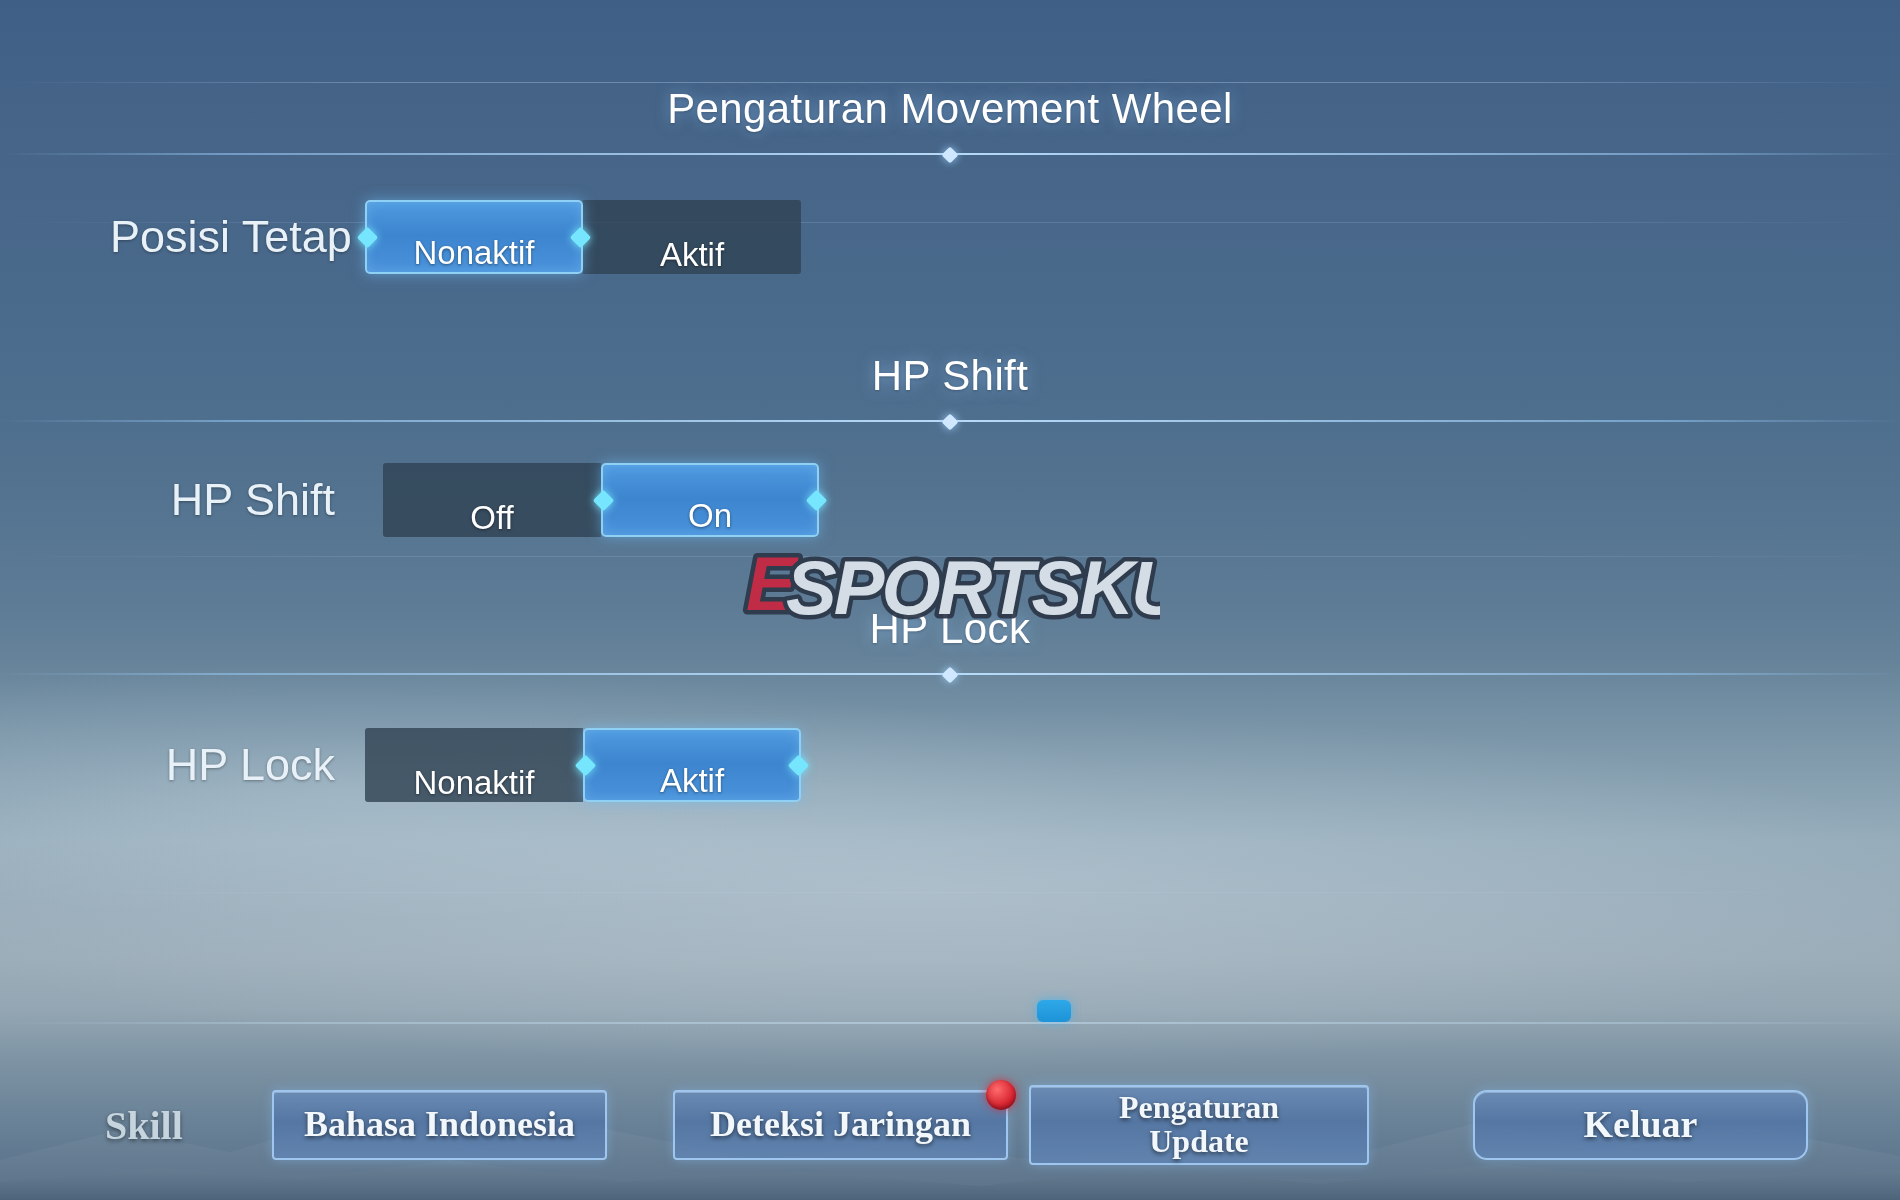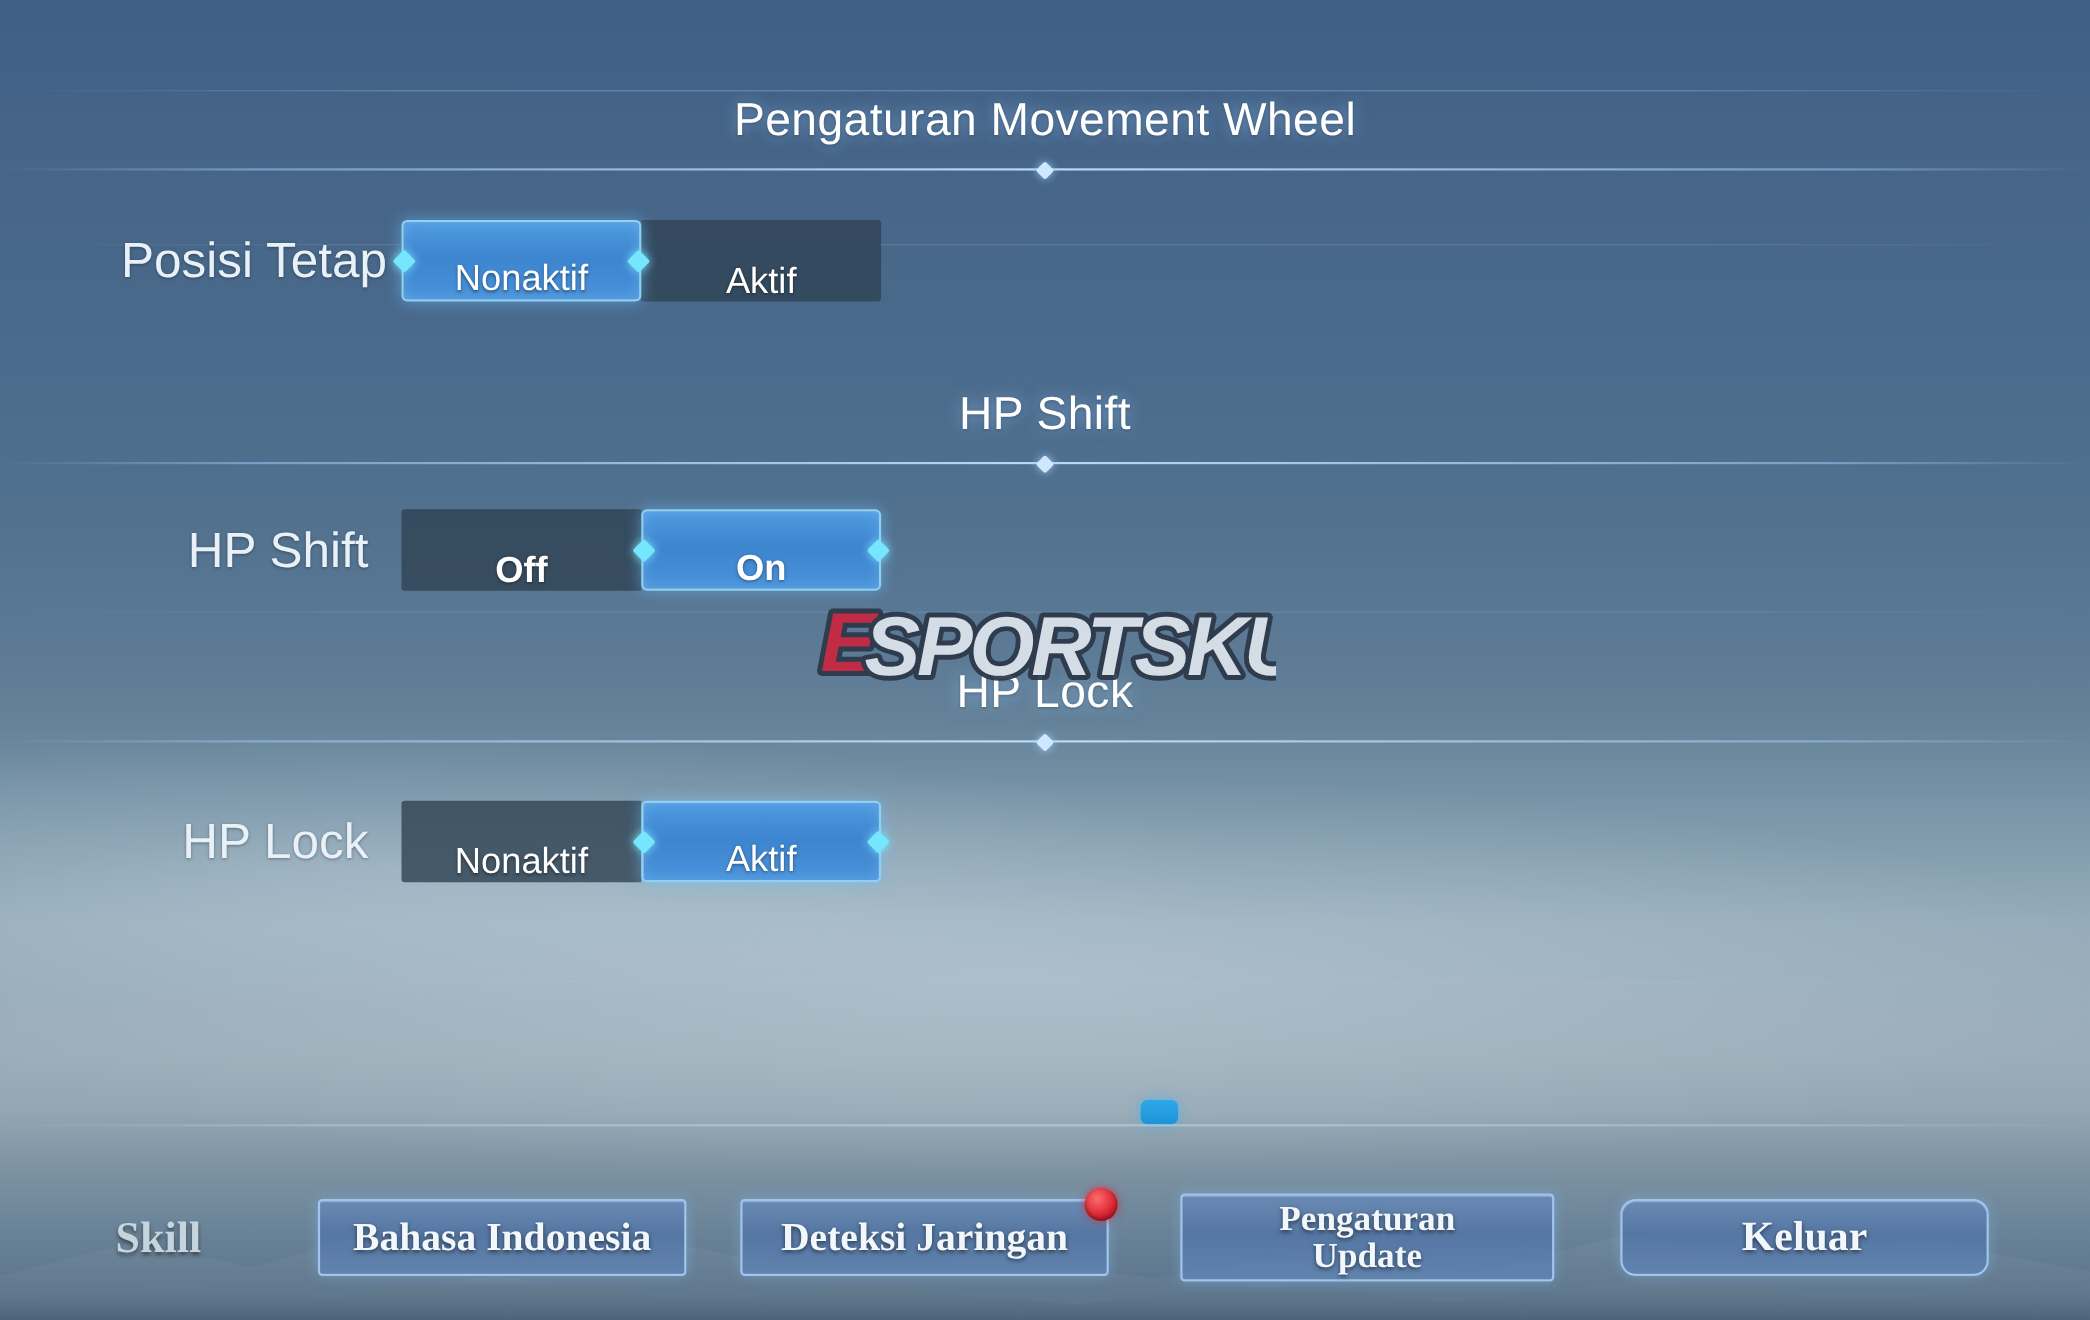--- a/index.html
+++ b/index.html
@@ -195,23 +195,23 @@
     box-shadow:0 0 12px rgba(130,185,240,.45), inset 0 1px 0 rgba(220,238,255,.35);
     font-family:"Liberation Serif", serif;
     font-weight:bold;
     color:#f2f7fc;
     text-shadow:0 2px 4px rgba(0,0,0,.55);
     cursor:pointer;
     white-space:nowrap;
     line-height:1.05;
     text-align:center;
   }
-  .btn-lang{ left:289px; top:40px; width:335px; font-size:36px; }
+  .btn-lang{ left:272px; top:40px; width:335px; font-size:36px; }
   .btn-net { left:673px; top:40px; width:335px; font-size:36px; }
-  .btn-upd { left:1073px; top:35px; width:340px; height:80px; font-size:32px; flex-direction:column; }
+  .btn-upd { left:1029px; top:35px; width:340px; height:80px; font-size:32px; flex-direction:column; }
   .btn-exit{ left:1473px; top:40px; width:335px; font-size:38px;border-radius:14px; }
   .btn-upd .l1, .btn-upd .l2{ display:block; }
 
   .red-dot{
     position:absolute;
     right:-10px; top:-12px;
     width:30px; height:30px;
     background:radial-gradient(circle at 38% 32%, #ff6b6b, #d4202e 62%, #9c1220 100%);
     border-radius:50%;
     box-shadow:0 0 8px rgba(220,40,55,.8), inset 0 -2px 4px rgba(0,0,0,.35);
@@ -253,21 +253,21 @@
   <div class="section-header" style="top:355px;">
     <div class="title">HP Shift</div>
     <div class="divider">
       <div class="line"></div>
       <div class="node"></div>
     </div>
   </div>
 
   <div class="row" style="left:110px; top:463px;">
     <div class="row-label" style="width:225px;">HP Shift</div>
-    <div class="seg" style="margin-left:30px;font-weight:bold;">
+    <div class="seg" style="margin-left:48px;">
       <div class="seg-opt first">
         <span>Off</span>
       </div>
       <div class="seg-opt last on">
         <span>On</span>
         <span class="diamond l"></span>
         <span class="diamond r"></span>
       </div>
     </div>
   </div>

